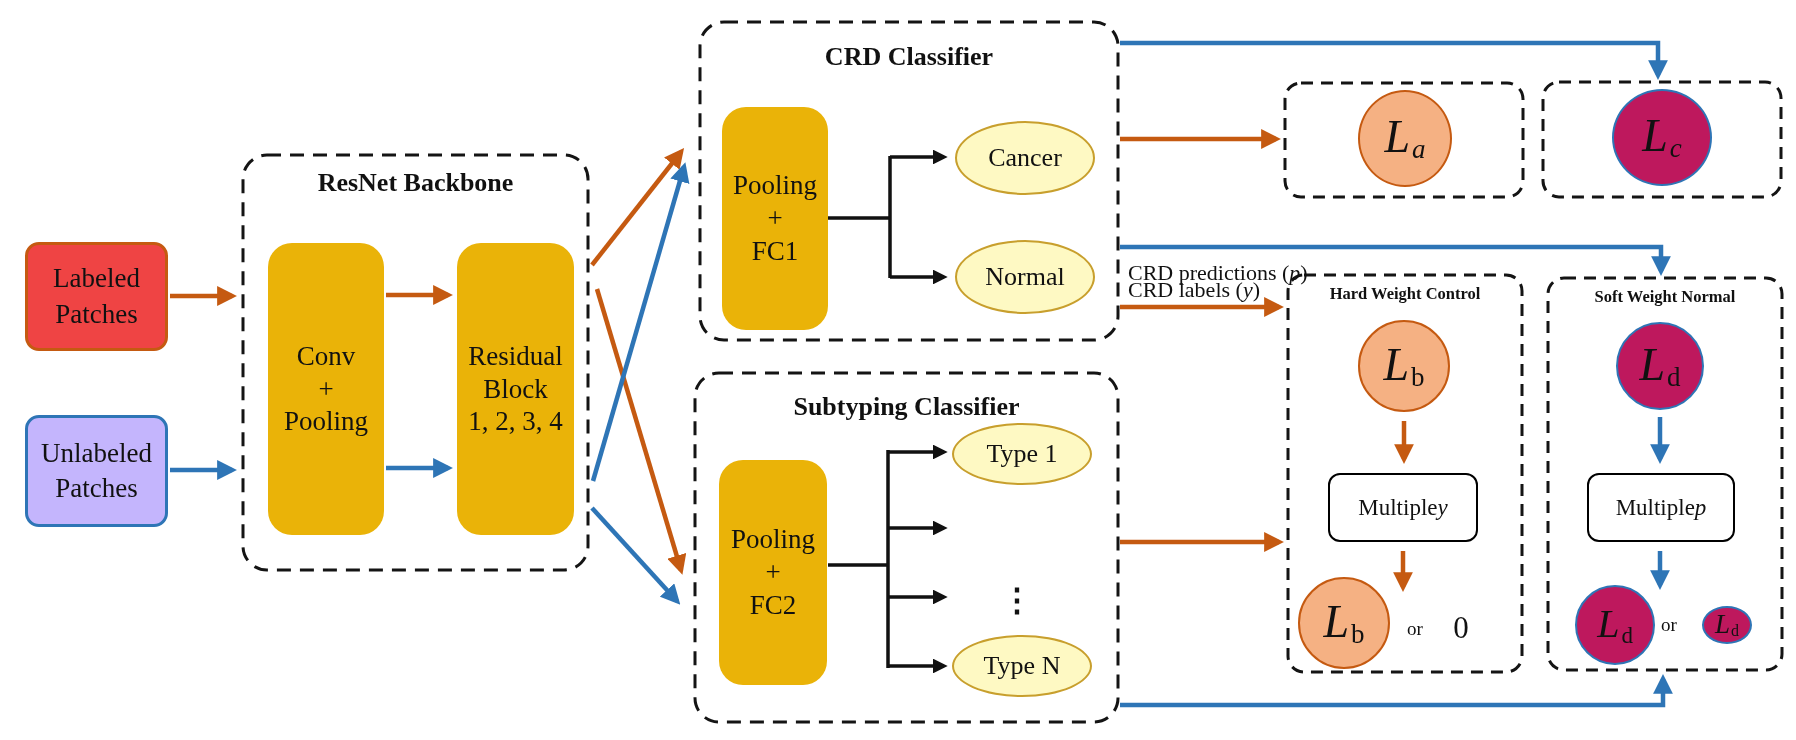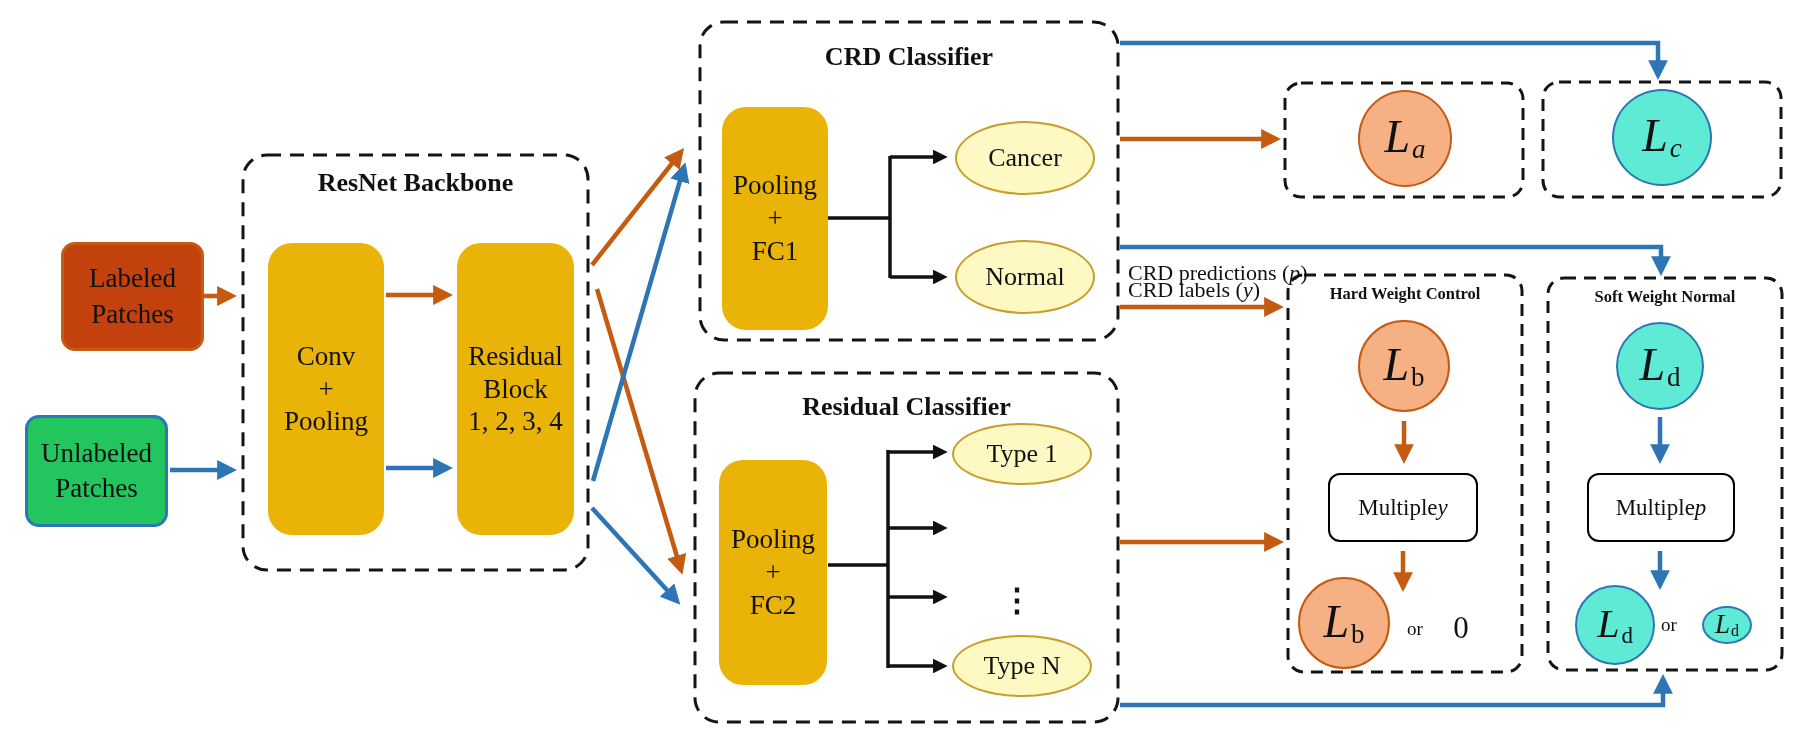--- a/index.html
+++ b/index.html
@@ -4,28 +4,28 @@
 <style>
   html,body{margin:0;padding:0;background:#ffffff;}
   .stage{position:relative;width:1796px;height:740px;background:#ffffff;overflow:hidden;
          font-family:"Liberation Serif","DejaVu Serif",serif;color:#111;}
   .wires{position:absolute;left:0;top:0;}
   .node{position:absolute;display:flex;align-items:center;justify-content:center;
         text-align:center;box-sizing:border-box;}
   .pre{white-space:pre-line;line-height:1.22;font-size:27px;}
   .gray{background:#eab308;border-radius:24px;}
   .input-box{border-radius:14px;font-size:27px;line-height:1.3;border:3px solid;white-space:pre-line;}
-  .orange-box{background:#c2410c;border-color:#C55A11;margin-left:36px;}
-  .blue-box{background:#22c55e;border-color:#2E75B6;}
+  .orange-box{background:#ef4444;border-color:#C55A11;}
+  .blue-box{background:#c4b5fd;border-color:#2E75B6;}
   .yellow{background:#fef9c3;border:2px solid #C89F2D;border-radius:50%;font-size:26px;}
   .box-title{position:absolute;text-align:center;font-weight:bold;font-size:26px;}
   .wc-title{position:absolute;text-align:center;font-weight:bold;font-size:16.5px;}
   .circ{border-radius:50%;}
   .circ.orange{background:#F5B183;border:2.5px solid #C55A11;}
-  .circ.blue{background:#5eead4;border:2.5px solid #2E75B6;}
+  .circ.blue{background:#be185d;border:2.5px solid #2E75B6;}
   .loss{font-style:italic;font-size:46px;line-height:1;}
   .loss sub{font-style:normal;font-size:27px;margin-left:2px;vertical-align:-6px;}
   .loss sub.it{font-style:italic;}
   .loss-sm{font-style:italic;font-size:27px;line-height:1;}
   .loss-sm sub{font-style:normal;font-size:16px;margin-left:1px;vertical-align:-3px;}
   .mult{background:#ffffff;border:2.5px solid #000;border-radius:12px;font-size:23px;}
   .small-label{position:absolute;font-size:22px;white-space:nowrap;}
   .or{font-size:19px;}
   .zero{font-size:31px;}
   .ctr{transform:translate(-50%,-50%);}
@@ -106,21 +106,21 @@
 Block
 1, 2, 3, 4</div>
 
   <div class="box-title" style="left:700px;top:42px;width:418px;">CRD Classifier</div>
   <div class="node gray pre" style="left:722px;top:107px;width:106px;height:223px;">Pooling
 +
 FC1</div>
   <div class="node yellow" style="left:955px;top:121px;width:140px;height:74px;">Cancer</div>
   <div class="node yellow" style="left:955px;top:240px;width:140px;height:74px;">Normal</div>
 
-  <div class="box-title" style="left:695px;top:392px;width:423px;">Residual Classifier</div>
+  <div class="box-title" style="left:695px;top:392px;width:423px;">Subtyping Classifier</div>
   <div class="node gray pre" style="left:719px;top:460px;width:108px;height:225px;">Pooling
 +
 FC2</div>
   <div class="node yellow" style="left:952px;top:423px;width:140px;height:62px;">Type 1</div>
   <div class="node dots ctr" style="left:1017px;top:601px;">⋮</div>
   <div class="node yellow" style="left:952px;top:635px;width:140px;height:62px;">Type N</div>
 
   <div class="small-label" style="left:1128px;top:212px;margin-top:48px;"><span>CRD predictions (</span><i>p</i><span>)</span></div>
   <div class="small-label" style="left:1128px;top:277px;"><span>CRD labels (</span><i>y</i><span>)</span></div>
 

